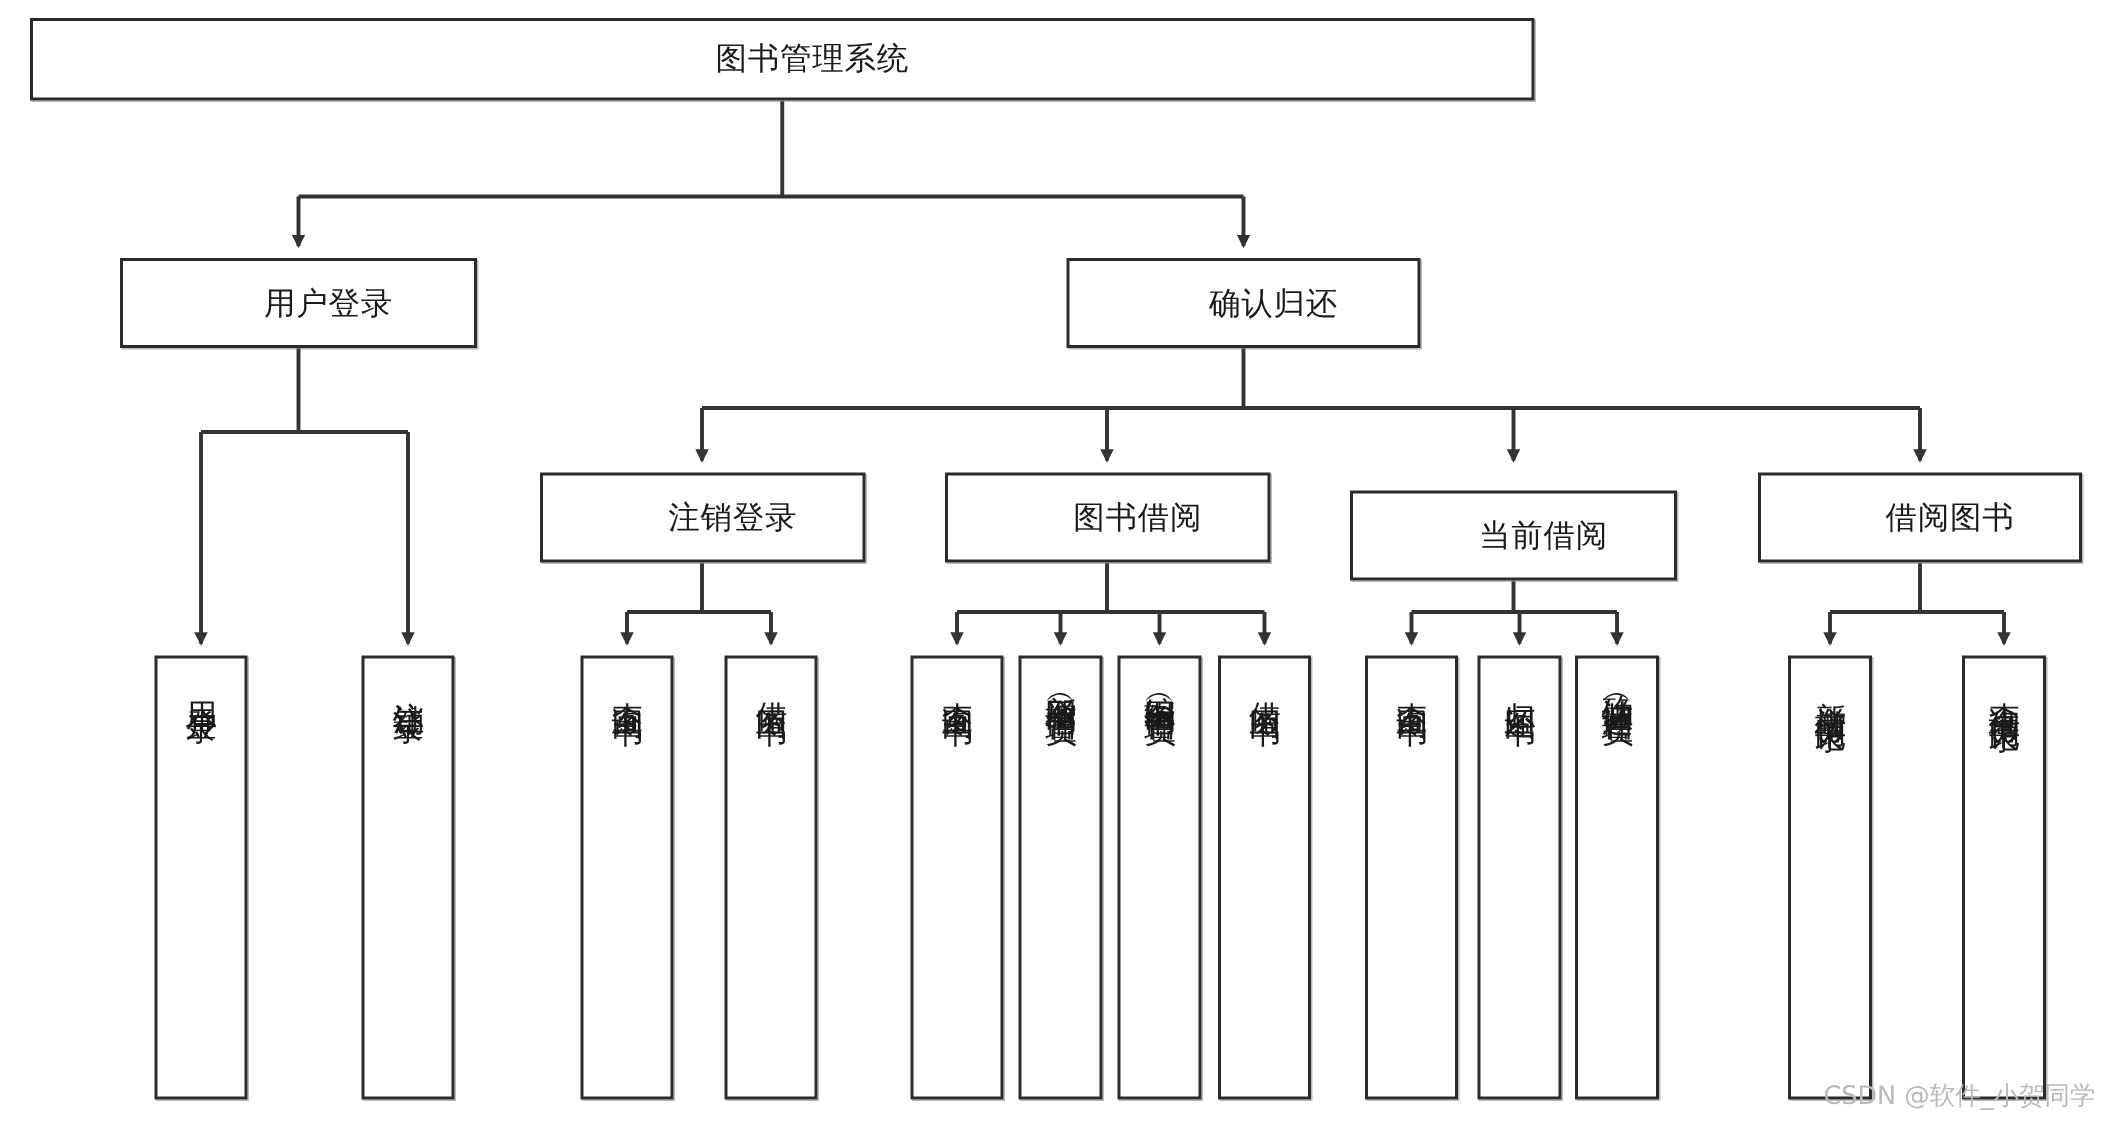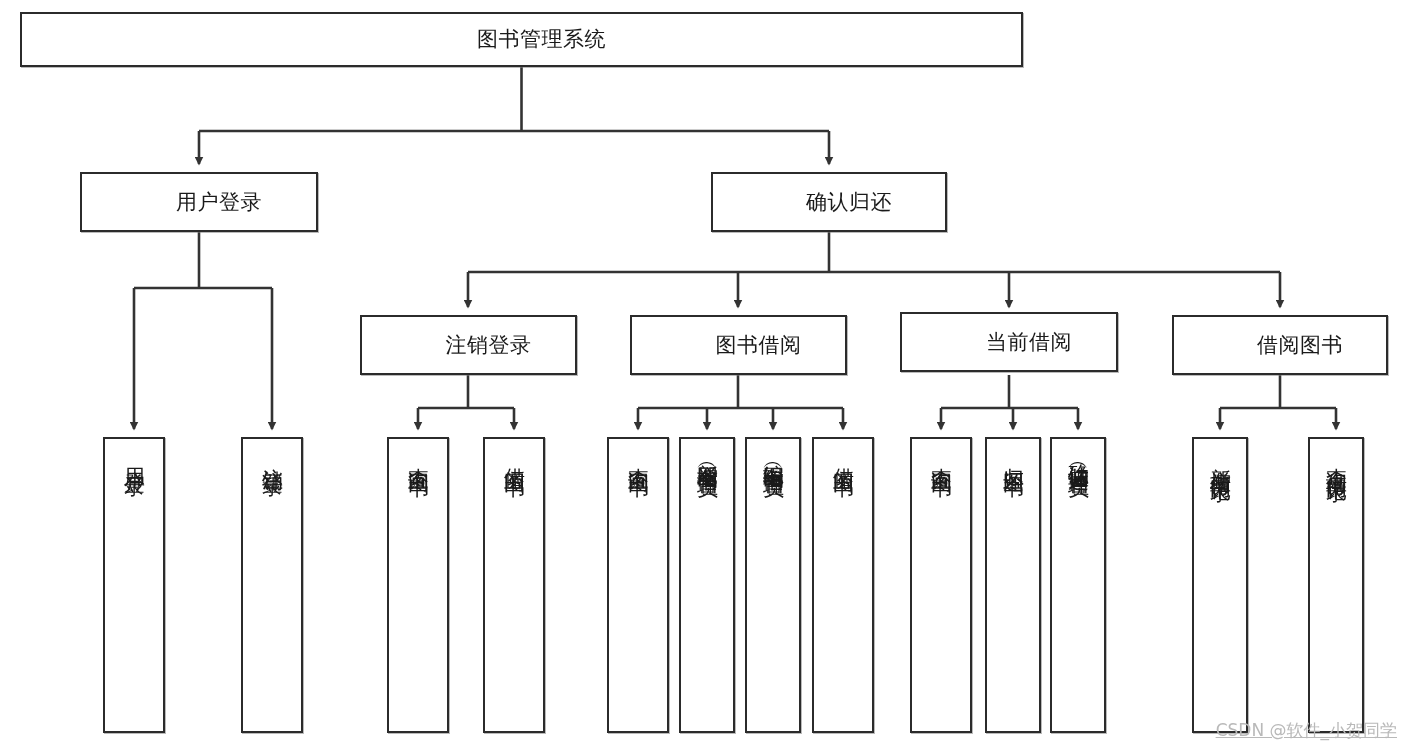--- a/index.html
+++ b/index.html
@@ -65,21 +65,20 @@
     margin-top: 2px;
   }
   .watermark {
     position: absolute;
     right: 8px;
     bottom: 5px;
     font-size: 17px;
     color: #b9b9b9;
     white-space: nowrap;
     font-family: "DejaVu Sans", "Liberation Sans", sans-serif;
-    text-decoration: underline;
   }
 </style>
 </head>
 <body>
 
 <div id="diagram-root">
 
   <svg class="connectors" viewBox="0 0 1405 747" xmlns="http://www.w3.org/2000/svg">
     <defs>
       <marker id="arrow" markerWidth="9" markerHeight="9" refX="7.5" refY="4.5" orient="auto" markerUnits="userSpaceOnUse">
@@ -141,21 +140,21 @@
   <div class="node horiz" style="left:711px; top:172px; width:236px; height:60px;">
     <span class="node-label">确认归还</span>
   </div>
 
   <div class="node horiz" style="left:360px; top:315px; width:217px; height:60px;">
     <span class="node-label">注销登录</span>
   </div>
   <div class="node horiz" style="left:630px; top:315px; width:217px; height:60px;">
     <span class="node-label">图书借阅</span>
   </div>
-  <div class="node horiz" style="left:900px; top:312px; width:218px; height:60px;">
+  <div class="node horiz" style="left:900px; top:327px; width:218px; height:60px;">
     <span class="node-label">当前借阅</span>
   </div>
   <div class="node horiz" style="left:1172px; top:315px; width:216px; height:60px;">
     <span class="node-label">借阅图书</span>
   </div>
 
   <div class="node vert" style="left:103px; top:437px; width:62px; height:296px;">
     <span class="node-label">用户登录</span>
   </div>
   <div class="node vert" style="left:241px; top:437px; width:62px; height:296px;">

